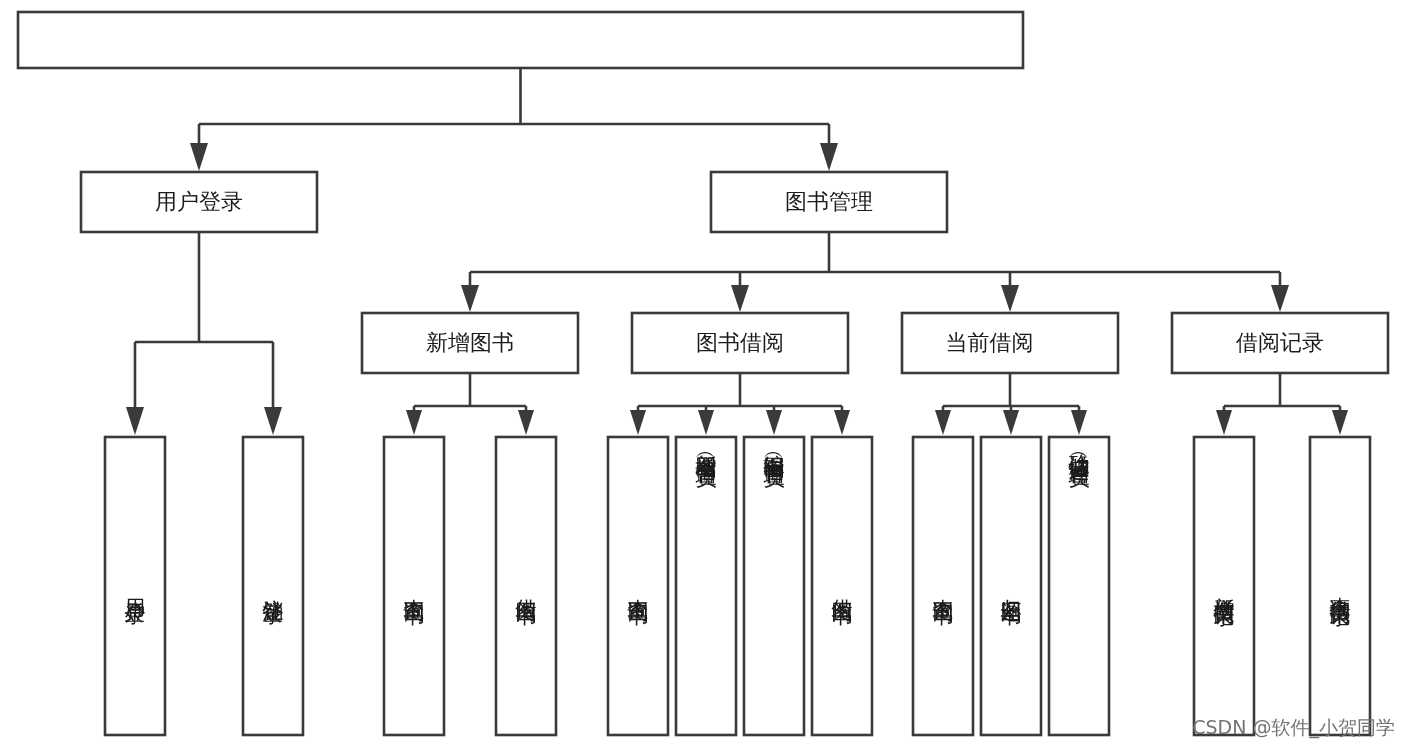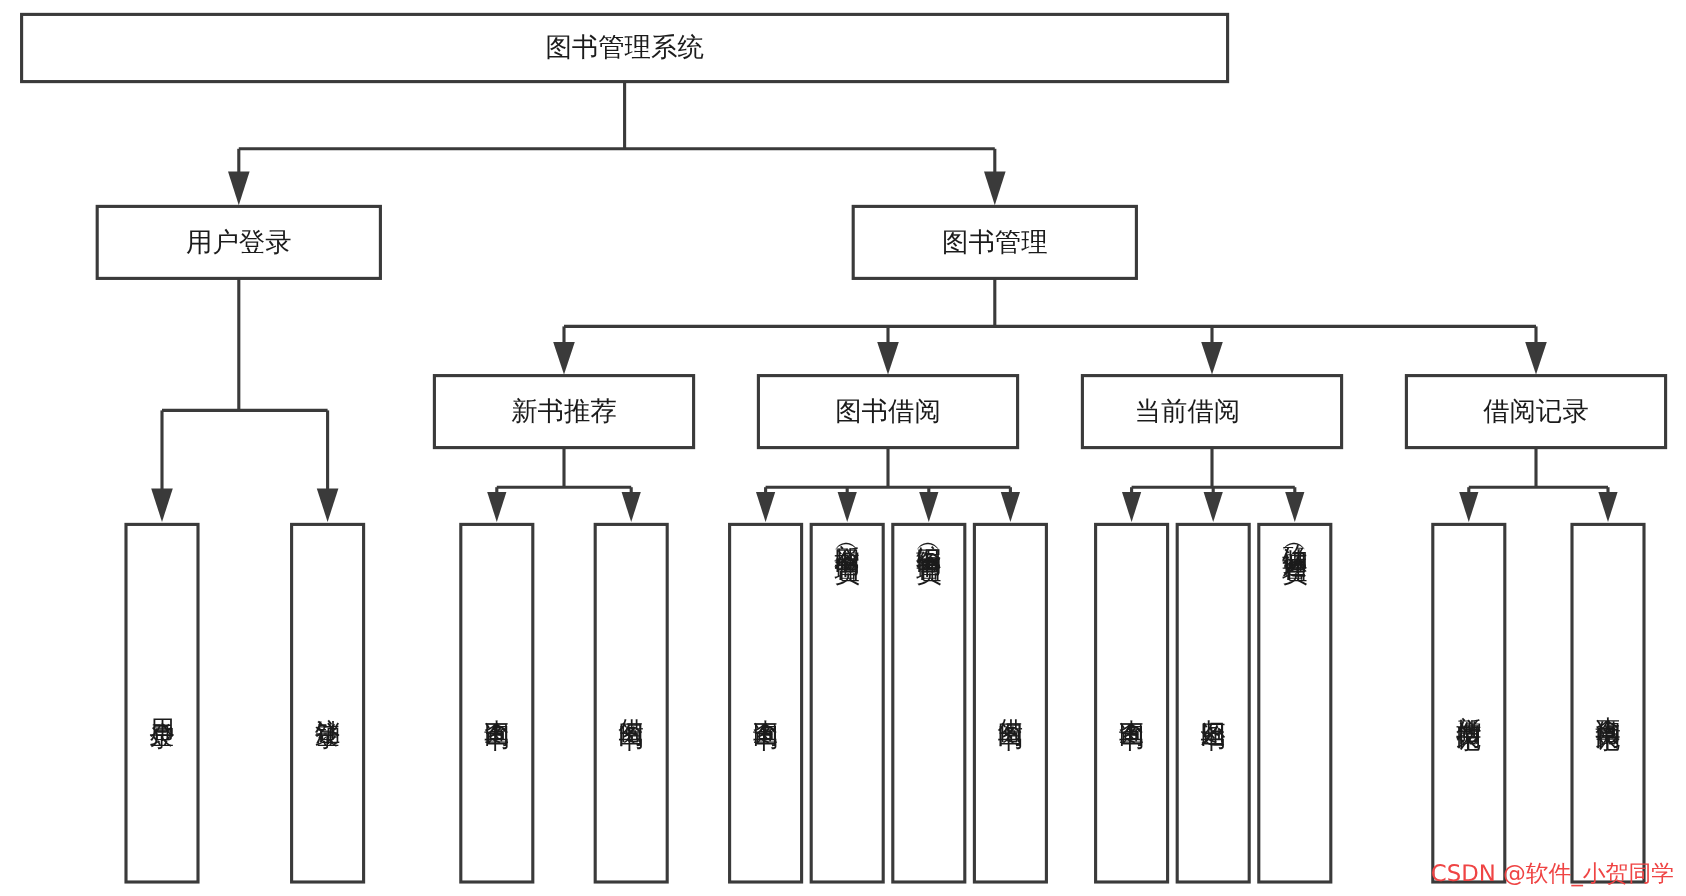--- a/index.html
+++ b/index.html
@@ -70,21 +70,21 @@
     font-size: 22px;
     color: #1b1b1b;
     white-space: nowrap;
   }
   .watermark {
     position: absolute;
     right: 10px;
     bottom: 6px;
     font-family: "DejaVu Sans", "Liberation Sans", sans-serif;
     font-size: 19px;
-    color: #ef4444;
+    color: #737373;
     white-space: nowrap;
     pointer-events: none;
   }
 </style>
 </head>
 <body>
 
 <div id="diagram-root">
 
   <svg class="diagram-canvas" viewBox="0 0 1405 747" xmlns="http://www.w3.org/2000/svg">
@@ -188,33 +188,30 @@
     <rect class="node-box" x="812" y="437" width="60" height="298"></rect>
 
     <rect class="node-box" x="913" y="437" width="60" height="298"></rect>
     <rect class="node-box" x="981" y="437" width="60" height="298"></rect>
     <rect class="node-box" x="1049" y="437" width="60" height="298"></rect>
 
     <rect class="node-box" x="1194" y="437" width="60" height="298"></rect>
     <rect class="node-box" x="1310" y="437" width="60" height="298"></rect>
   </svg>
 
-  <div class="hlabel-wrap" style="left:18px; top:12px; width:1005px; height:56px;">
-    <span class="hlabel-text">图书管理系统</span>
-  </div>
 
   <div class="hlabel-wrap" style="left:81px; top:172px; width:236px; height:60px;">
     <span class="hlabel-text">用户登录</span>
   </div>
   <div class="hlabel-wrap" style="left:711px; top:172px; width:236px; height:60px;align-items:center;">
     <span class="hlabel-text">图书管理</span>
   </div>
 
   <div class="hlabel-wrap" style="left:362px; top:313px; width:216px; height:60px;">
-    <span class="hlabel-text">新书推荐</span>
+    <span class="hlabel-text">新增图书</span>
   </div>
   <div class="hlabel-wrap" style="left:632px; top:313px; width:216px; height:60px;text-align:center;">
     <span class="hlabel-text">图书借阅</span>
   </div>
   <div class="hlabel-wrap" style="left:902px; top:313px; width:175px; height:60px;">
     <span class="hlabel-text">当前借阅</span>
   </div>
   <div class="hlabel-wrap" style="left:1172px; top:313px; width:216px; height:60px;border-radius:13px;">
     <span class="hlabel-text">借阅记录</span>
   </div>

